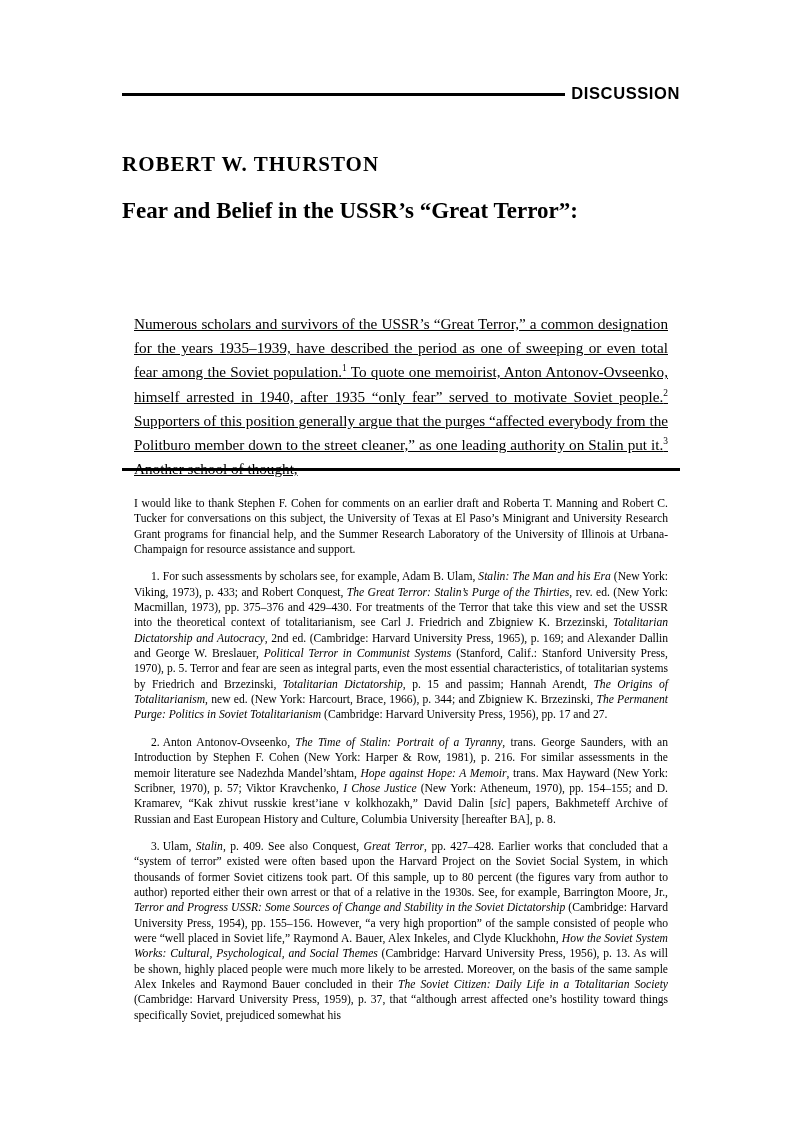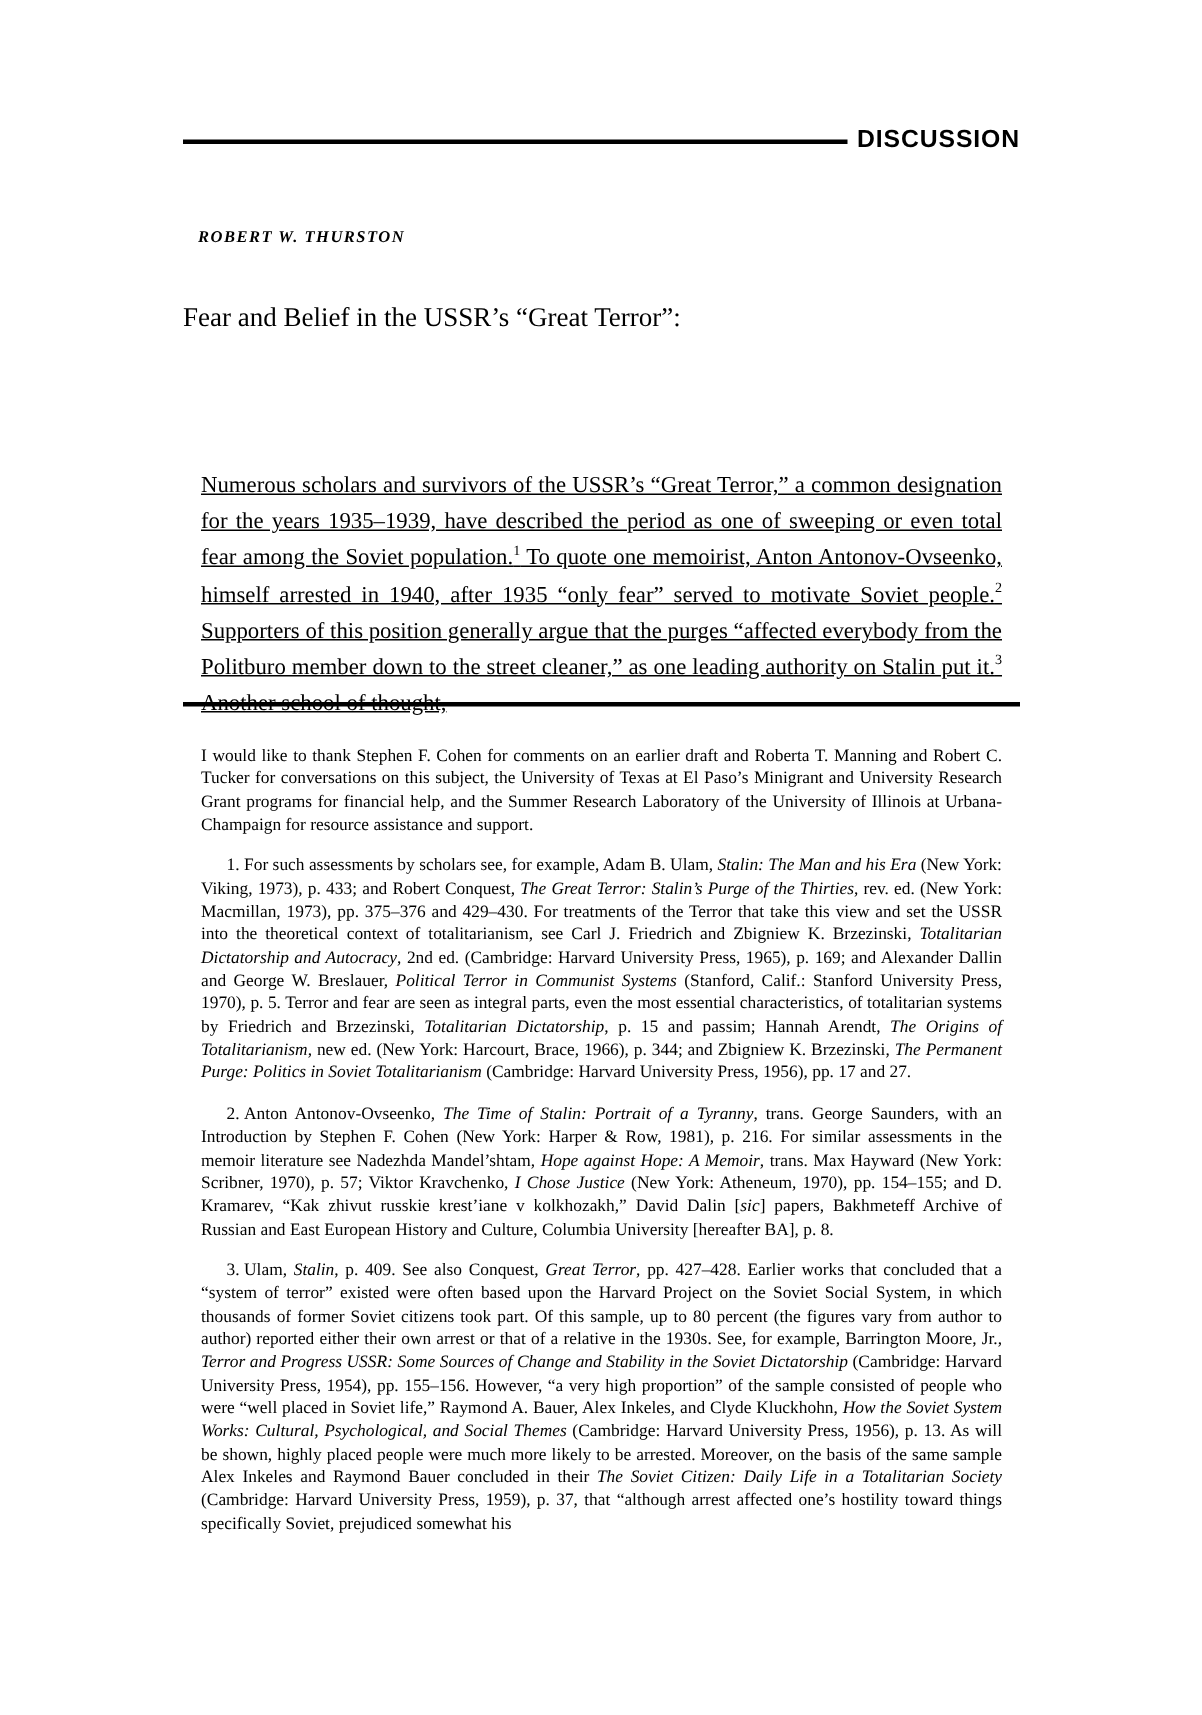--- a/index.html
+++ b/index.html
@@ -49,37 +49,36 @@
     font-size: 16.5px;
     letter-spacing: 0.6px;
     line-height: 1;
     white-space: nowrap;
     text-align: center;
   }
 
   
   .author {
     position: absolute;
-    left: 132px;
+    left: 122px;
     top: 152px;
-    font-size: 11px;
+    font-size: 21px;
     font-weight: bold;
     letter-spacing: 1.0px;
     white-space: nowrap;
-    font-style: italic;
   }
 
   
   .title {
     position: absolute;
     left: 122px;
     top: 196px;
     width: 560px;
-    font-size: 18px;
-    font-weight: normal;
+    font-size: 23px;
+    font-weight: bold;
     line-height: 30px;
   }
   .title-line { display: block; white-space: nowrap; }
 
   
   .body-block {
     position: absolute;
     left: 122px;
     top: 300px;
     width: 558px;

